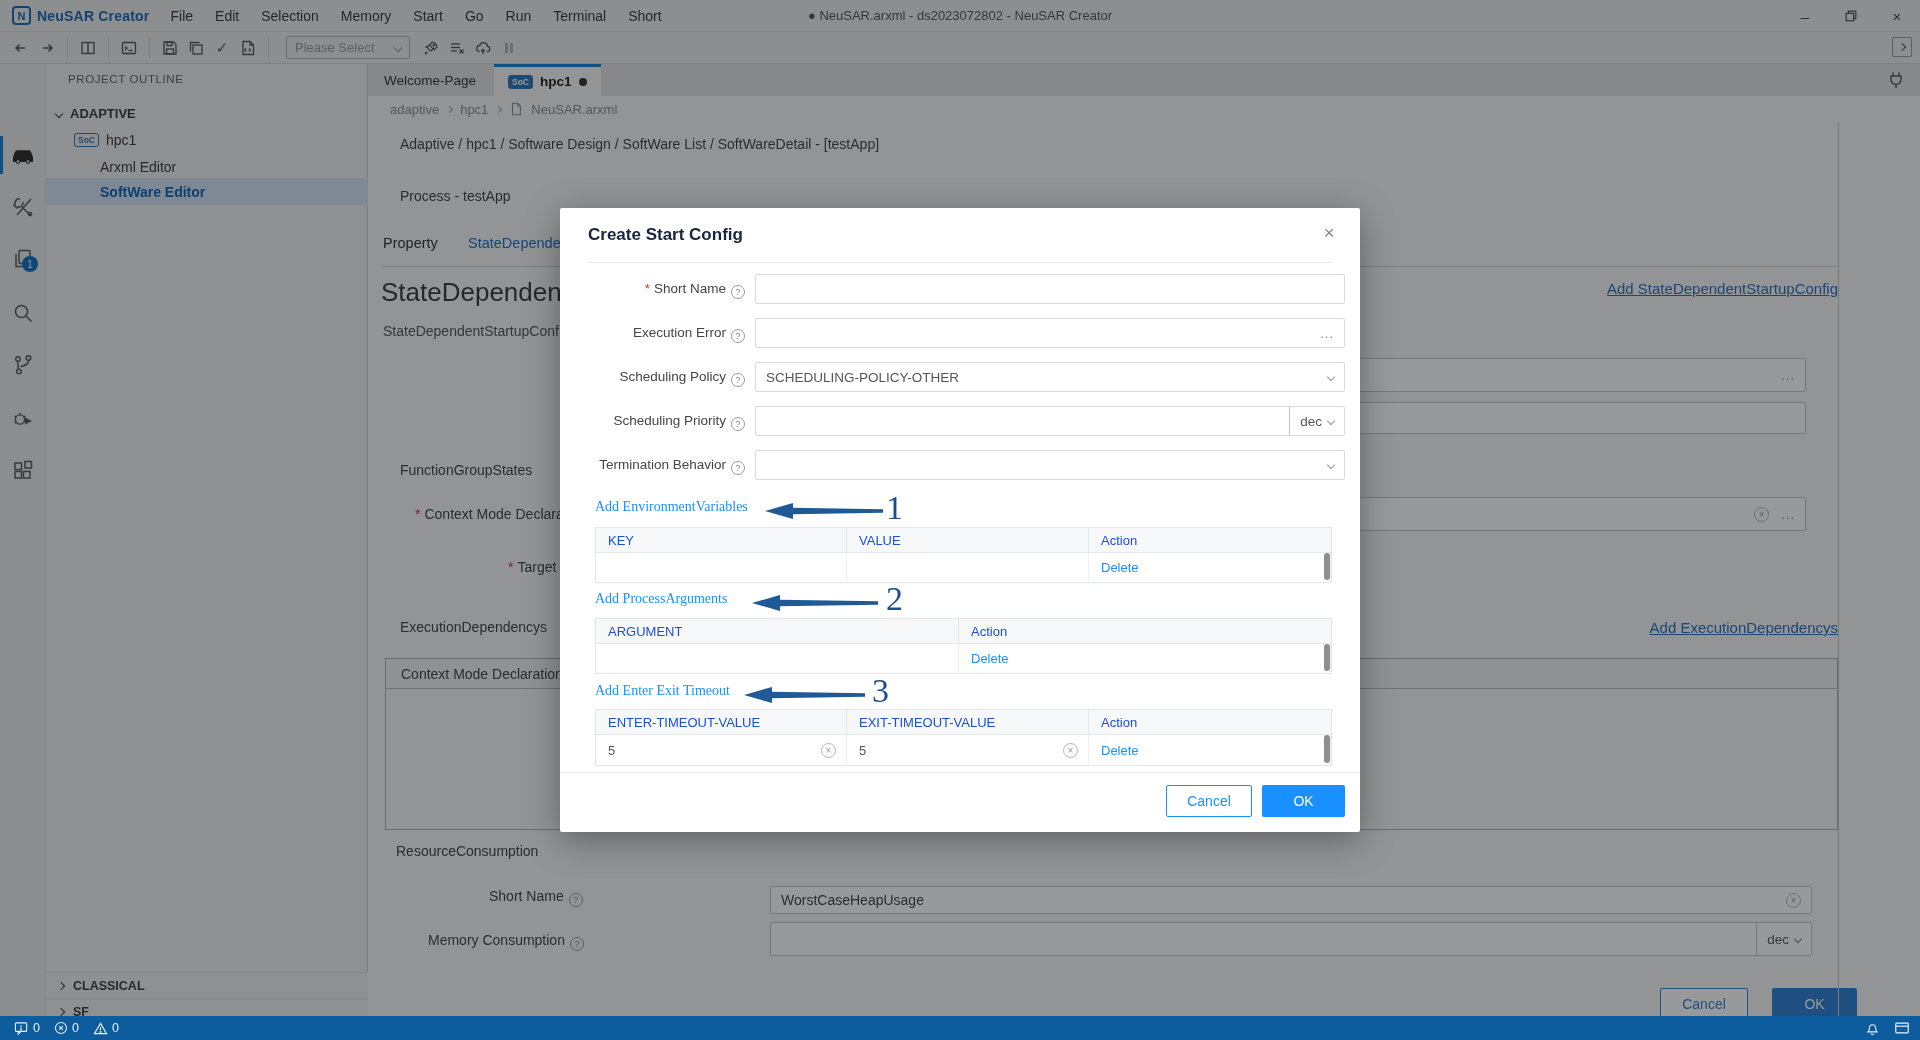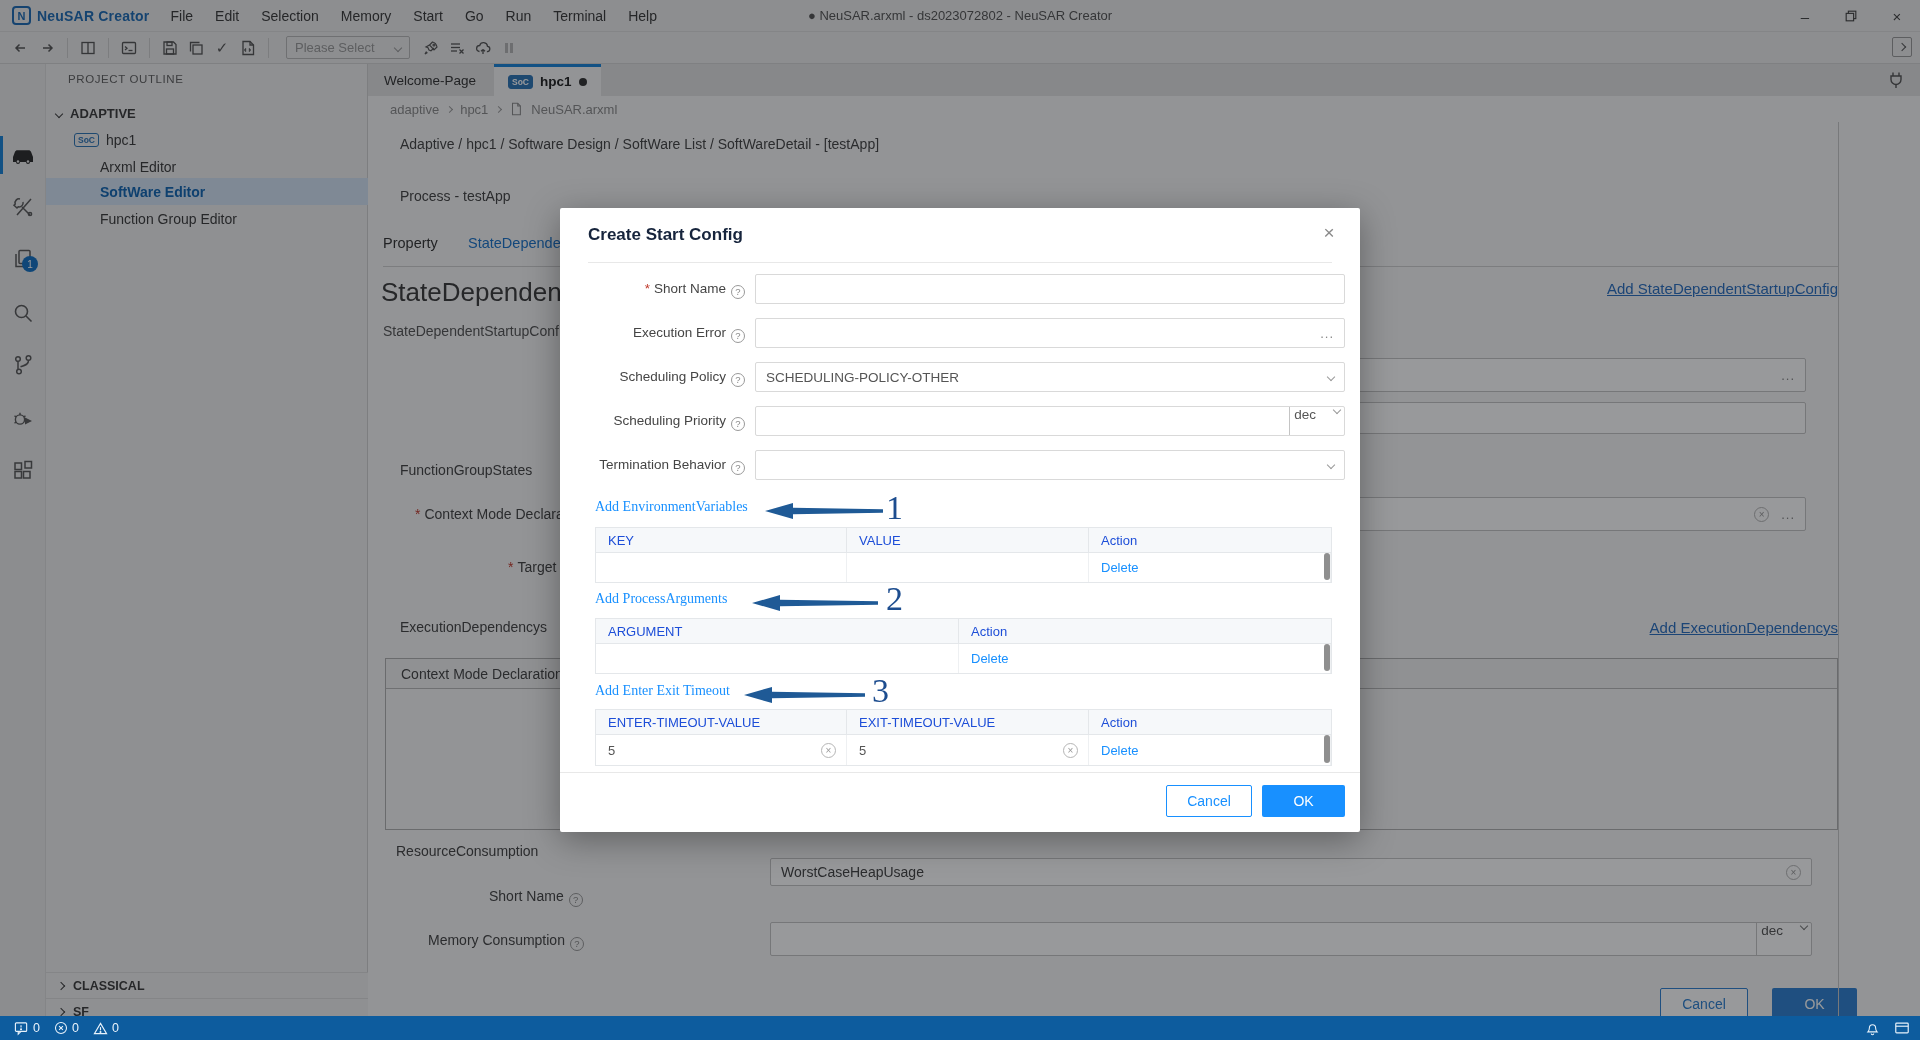--- a/index.html
+++ b/index.html
@@ -79,21 +79,21 @@
   .req { color:#c0392b; margin-right:4px; }
   .pg-input { background:#fff; border:1px solid #c4c4c4; border-radius:2px; display:flex; align-items:center; padding:0 10px; color:#444; font-size:14px; }
   .ell { color:#888; letter-spacing:1px; font-size:13px; }
   .help-i { display:inline-flex; width:14px; height:14px; border:1px solid #999; border-radius:50%; color:#888;
             font-size:9.5px; align-items:center; justify-content:center; margin-left:5px; vertical-align:-2px; }
   .clear-x { display:inline-flex; width:15px; height:15px; border:1px solid #b5b5b5; border-radius:50%; color:#999;
              font-size:10px; align-items:center; justify-content:center; }
   .big-table { border:1px solid #b0b0b0; background:#f7f7f7; }
   .big-table .th { height:30px; border-bottom:1px solid #b8b8b8; display:flex; align-items:center; padding-left:15px;
                    font-size:14px; color:#444; background:#f2f2f2; }
-  .addon { border-left:1px solid #c4c4c4; display:flex; gap:18px; padding:0 4px; color:#555; font-size:13.5px; }
+  .addon { border-left:1px solid #c4c4c4; display:flex; align-items:center; gap:6px; padding:0 10px; color:#555; font-size:13.5px; }
   .pg-btn { display:flex; align-items:center; justify-content:center; font-size:14px; border-radius:2px; }
   .pg-btn.ghost { background:#fff; border:1px solid #2f80d0; color:#2f80d0; }
   .pg-btn.solid { background:#2f80d0; color:#fff; }
   .vdivider { position:absolute; width:1px; background:#c9c9c9; }
 
   
   .statusbar { position:absolute; left:0; top:1016px; width:1920px; height:24px; background:#0d5c9e; z-index:60;
                display:flex; align-items:center; color:#e8f2fb; font-size:12.5px; }
   .sb-item { display:flex; align-items:center; gap:4px; margin-left:14px; }
   .sb-right { position:absolute; right:10px; display:flex; align-items:center; gap:14px; }
@@ -141,21 +141,21 @@
       <span class="logo-text">NeuSAR Creator</span>
     </div>
     <span class="menu-item">File</span>
     <span class="menu-item">Edit</span>
     <span class="menu-item">Selection</span>
     <span class="menu-item">Memory</span>
     <span class="menu-item">Start</span>
     <span class="menu-item">Go</span>
     <span class="menu-item">Run</span>
     <span class="menu-item">Terminal</span>
-    <span class="menu-item">Help</span>
+    <span class="menu-item">Short</span>
     <span class="win-title">● NeuSAR.arxml - ds2023072802 - NeuSAR Creator</span>
     <div class="win-controls">
       <span class="win-btn">–</span>
       <span class="win-btn">
         <svg class="ic" width="14" height="14" viewBox="0 0 16 16" fill="none" stroke="#444" stroke-width="1.3">
             <rect x="5" y="2.5" width="8.5" height="8.5"></rect>
             <rect x="2.5" y="5" width="8.5" height="8.5" fill="#ececec"></rect>
           </svg>
       </span>
       <span class="win-btn">×</span>
@@ -312,23 +312,20 @@
     <div class="tree-row" style="top:62px">
       <span class="soc-badge" style="margin-left:28px">SoC</span>
       <span>hpc1</span>
     </div>
     <div class="tree-row" style="top:89px">
       <span style="margin-left:54px">Arxml Editor</span>
     </div>
     <div class="tree-row sel" style="top:114px">
       <span style="margin-left:54px">SoftWare Editor</span>
     </div>
-    <div class="tree-row" style="top:141px">
-      <span style="margin-left:54px">Function Group Editor</span>
-    </div>
     <div class="sb-bottom-row" style="top:908px">
       <span class="chev right" style="margin:0 9px 0 12px"></span>
       <span>CLASSICAL</span>
     </div>
     <div class="sb-bottom-row" style="top:934px">
       <span class="chev right" style="margin:0 9px 0 12px"></span>
       <span>SF</span>
     </div>
   </div>
 
@@ -402,21 +399,21 @@
 
     <div class="abs big-table" style="left:17px; top:536px; width:1453px; height:172px">
       <div class="th">Context Mode Declaration G</div>
     </div>
 
     <div class="abs txt" style="left:28px; top:721px">ResourceConsumption</div>
 
     <div class="abs txt" style="left:121px; top:766px">
       <span>Short Name</span><span class="help-i">?</span>
     </div>
-    <div class="abs pg-input" style="left:402px; top:736px; width:1042px; height:28px">
+    <div class="abs pg-input" style="left:402px; top:764px; width:1042px; height:28px">
       <input style="border: none; outline: none; flex: 1 1 0%; font: inherit; color: rgb(68, 68, 68); background: transparent;" value="WorstCaseHeapUsage">
       <span class="clear-x">×</span>
     </div>
 
     <div class="abs txt" style="left:60px; top:810px">
       <span>Memory Consumption</span><span class="help-i">?</span>
     </div>
     <div class="abs pg-input" style="left:402px; top:800px; width:1042px; height:34px; padding:0">
       <input style="border: none; outline: none; flex: 1 1 0%; font: inherit; color: rgb(68, 68, 68); background: transparent; padding: 0px 10px;">
       <span class="addon" style="height:100%">

